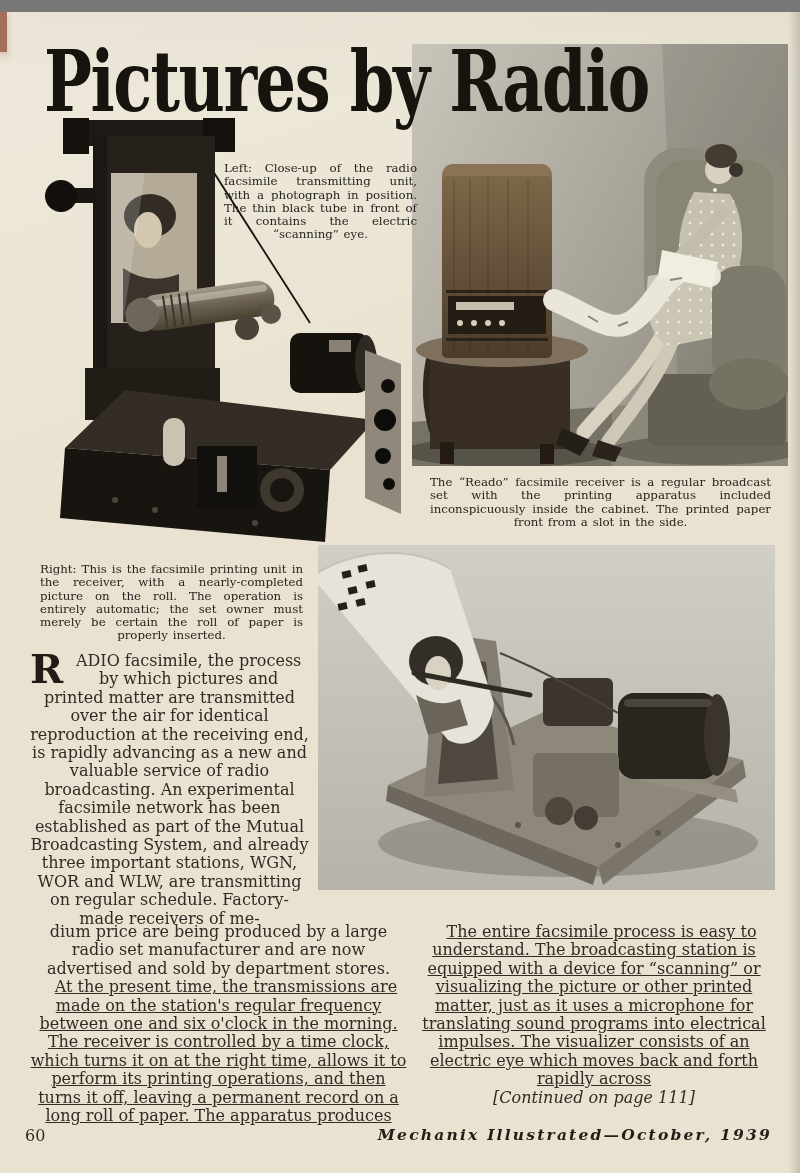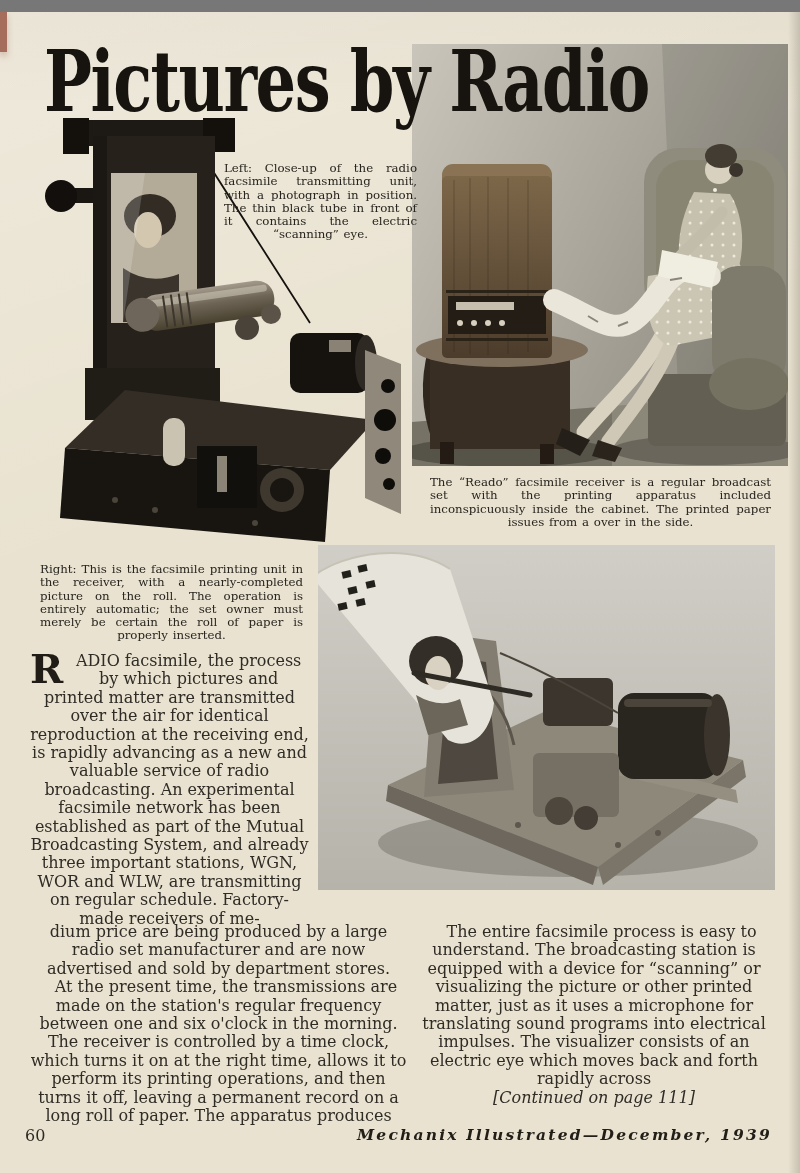--- a/index.html
+++ b/index.html
@@ -26,21 +26,21 @@
   #cap-transmitter{left:224px;top:150px;width:193px;}
   #cap-receiver{left:430px;top:464px;width:341px;}
   #cap-printer{left:40px;top:551px;width:263px;}
   .body-block{position:absolute;font-size:16px;line-height:18.4px;text-align:justify;color:#2f2c26;}
   .body-block p{margin:0;text-align:center;}
   #col1-narrow{left:30px;top:640px;width:279px;}
   #col1-narrow p::first-letter{float:left;font-size:40px;line-height:31px;padding:1px 5px 0 0;
         font-weight:bold;color:#211d16;}
   #col1-wide{left:30px;top:911px;width:377px;}
   #col2{left:413px;top:911px;width:362px;}
-  .indent{text-indent:15px;}
+  .indent{text-indent:15px;text-decoration:underline;}
   .continued{text-align:center;text-align-last:center;font-style:italic;}
   .page-num{position:absolute;left:25px;top:1114px;font-size:16px;color:#2e2b25;}
   .footer{position:absolute;right:28px;top:1113px;font-size:15.5px;font-weight:bold;
         font-style:italic;letter-spacing:2.2px;color:#211e17;white-space:nowrap;}
 </style>
 </head>
 <body>
 
 <div class="page">
 
@@ -244,33 +244,33 @@
       <circle cx="241" cy="266" r="14" fill="#4d473e"></circle>
       <circle cx="268" cy="273" r="12" fill="#433d35"></circle>
       <path d="M182,108 C230,128 268,150 300,168" stroke="#4a443a" stroke-width="2" fill="none"></path>
       <circle cx="300" cy="300" r="3" fill="#5c564c"></circle>
         <circle cx="340" cy="288" r="3" fill="#5c564c"></circle>
       <circle cx="200" cy="280" r="3" fill="#5c564c"></circle>
     </g>
   </svg>
 
   <div id="cap-transmitter" class="caption">Left: Close-up of the radio facsimile transmitting unit, with a photograph in position. The thin black tube in front of it contains the electric “scanning” eye.</div>
-  <div id="cap-receiver" class="caption">The “Reado” facsimile receiver is a regular broadcast set with the printing apparatus included inconspicuously inside the cabinet. The printed paper issues from a over in the side.</div>
+  <div id="cap-receiver" class="caption">The “Reado” facsimile receiver is a regular broadcast set with the printing apparatus included inconspicuously inside the cabinet. The printed paper front from a slot in the side.</div>
   <div id="cap-printer" class="caption">Right: This is the facsimile printing unit in the receiver, with a nearly-completed picture on the roll. The operation is entirely automatic; the set owner must merely be certain the roll of paper is properly inserted.</div>
 
   <div id="col1-narrow" class="body-block">
     <p>RADIO facsimile, the process by which pictures and printed matter are transmitted over the air for identical reproduction at the receiving end, is rapidly advancing as a new and valuable service of radio broadcasting. An experimental facsimile network has been established as part of the Mutual Broadcasting System, and already three important stations, WGN, WOR and WLW, are transmitting on regular schedule. Factory-made receivers of me-</p>
   </div>
 
   <div id="col1-wide" class="body-block">
     <p>dium price are being produced by a large radio set manufacturer and are now advertised and sold by department stores.</p>
     <p class="indent">At the present time, the transmissions are made on the station's regular frequency between one and six o'clock in the morning. The receiver is controlled by a time clock, which turns it on at the right time, allows it to perform its printing operations, and then turns it off, leaving a permanent record on a long roll of paper. The apparatus produces</p>
   </div>
 
   <div id="col2" class="body-block">
     <p class="indent">The entire facsimile process is easy to understand. The broadcasting station is equipped with a device for “scanning” or visualizing the picture or other printed matter, just as it uses a microphone for translating sound programs into electrical impulses. The visualizer consists of an electric eye which moves back and forth rapidly across</p>
     <p class="continued">[Continued on page 111]</p>
   </div>
 
   <div class="page-num">60</div>
-  <div class="footer">Mechanix Illustrated—December, 1939</div>
+  <div class="footer">Mechanix Illustrated—October, 1939</div>
 
 </div>
 
 </body></html>

